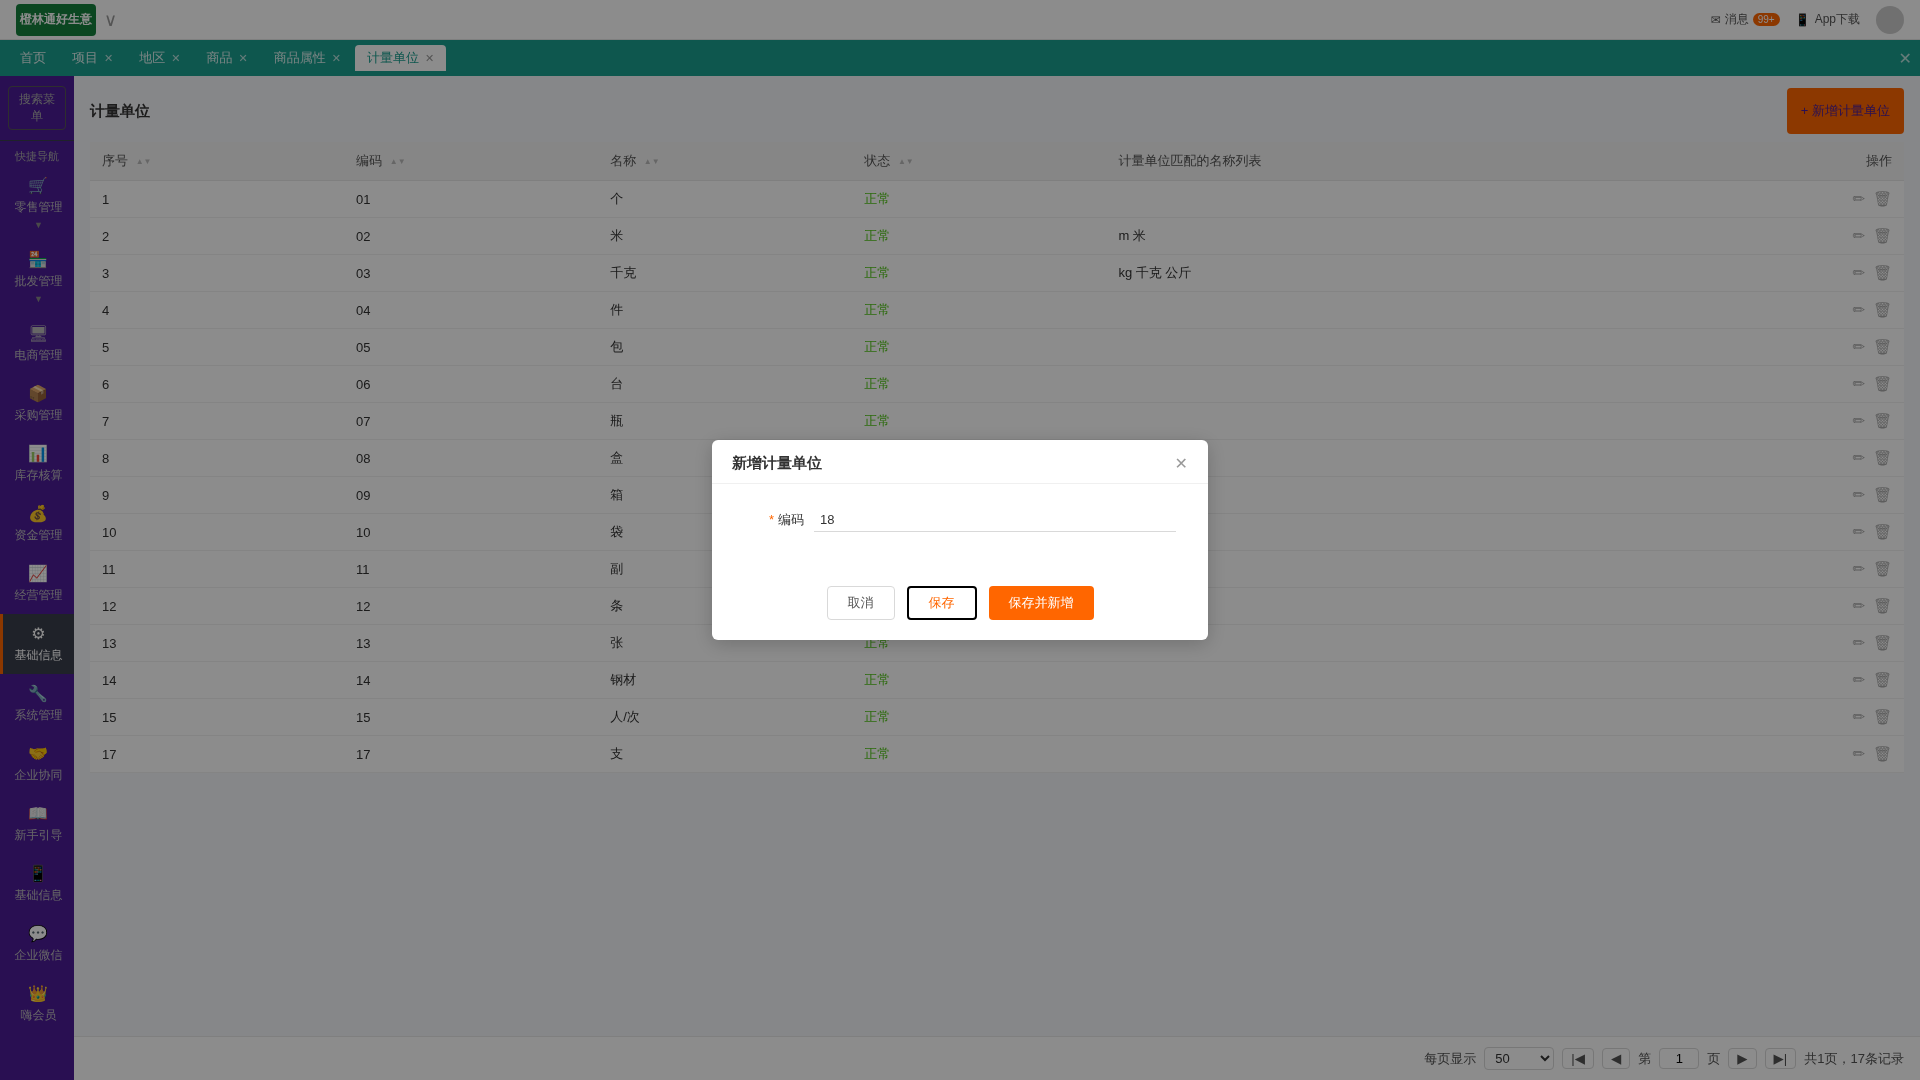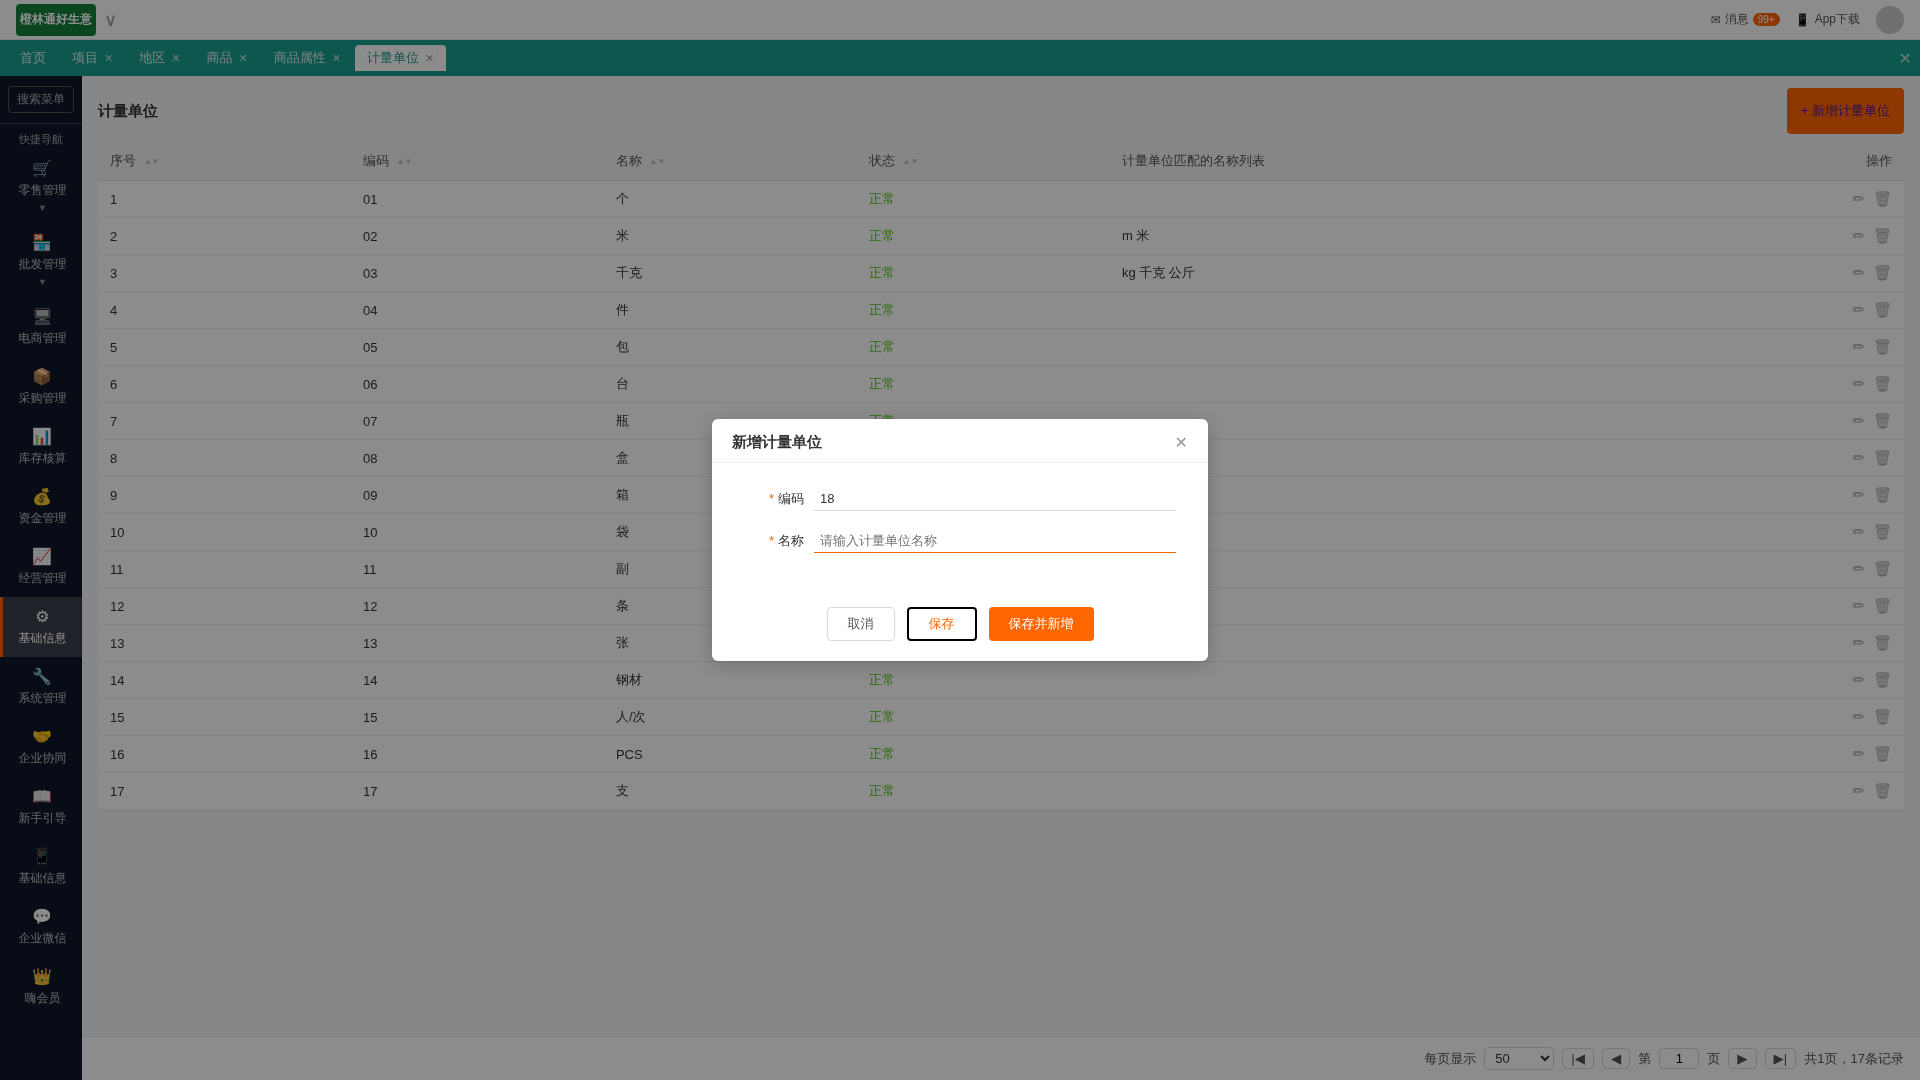--- a/index.html
+++ b/index.html
@@ -97,22 +97,22 @@
 
     
     .main-layout {
       display: flex;
       flex: 1;
       overflow: hidden;
     }
 
     
     .sidebar {
-      width: 82px;
-      background: #0f172a;
+      width: 74px;
+      background: #4c1d95;
       display: flex;
       flex-direction: column;
       flex-shrink: 0;
     }
     .sidebar-search {
       padding: 10px 8px;
       border-bottom: 1px solid #3a3f4b;
     }
     .sidebar-search-btn {
       width: 100%;
@@ -702,33 +702,20 @@
       <td><span class="status-badge">正常</span></td>
       <td></td>
       <td style="text-align:right;">
         <div class="action-btns" style="justify-content:flex-end;">
           <span class="action-icon" title="编辑">✏</span>
           <span class="action-icon" title="删除">🗑</span>
         </div>
       </td>
     </tr>
             <tr>
-      <td>16</td>
-      <td>16</td>
-      <td>PCS</td>
-      <td><span class="status-badge">正常</span></td>
-      <td></td>
-      <td style="text-align:right;">
-        <div class="action-btns" style="justify-content:flex-end;">
-          <span class="action-icon" title="编辑">✏</span>
-          <span class="action-icon" title="删除">🗑</span>
-        </div>
-      </td>
-    </tr>
-            <tr>
       <td>17</td>
       <td>17</td>
       <td>支</td>
       <td><span class="status-badge">正常</span></td>
       <td></td>
       <td style="text-align:right;">
         <div class="action-btns" style="justify-content:flex-end;">
           <span class="action-icon" title="编辑">✏</span>
           <span class="action-icon" title="删除">🗑</span>
         </div>
@@ -764,26 +751,20 @@
       <span class="modal-title">新增计量单位</span>
       <button class="modal-close">✕</button>
     </div>
     <div class="modal-body">
       <div class="form-row">
         <label class="form-label">
           <span class="required">*</span><span>编码</span>
         </label>
         <input class="form-input" value="18" style="">
       </div>
-      <div class="form-row">
-        <label class="form-label">
-          <span class="required">*</span><span>名称</span>
-        </label>
-        <input class="form-input active-input" placeholder="请输入计量单位名称" style="">
-      </div>
     </div>
     <div class="modal-footer">
       <button class="btn-cancel">取消</button>
       <button class="btn-save">保存</button>
       <button class="btn-save-new">保存并新增</button>
     </div>
   </div>
 </div>
 
 </body></html>

